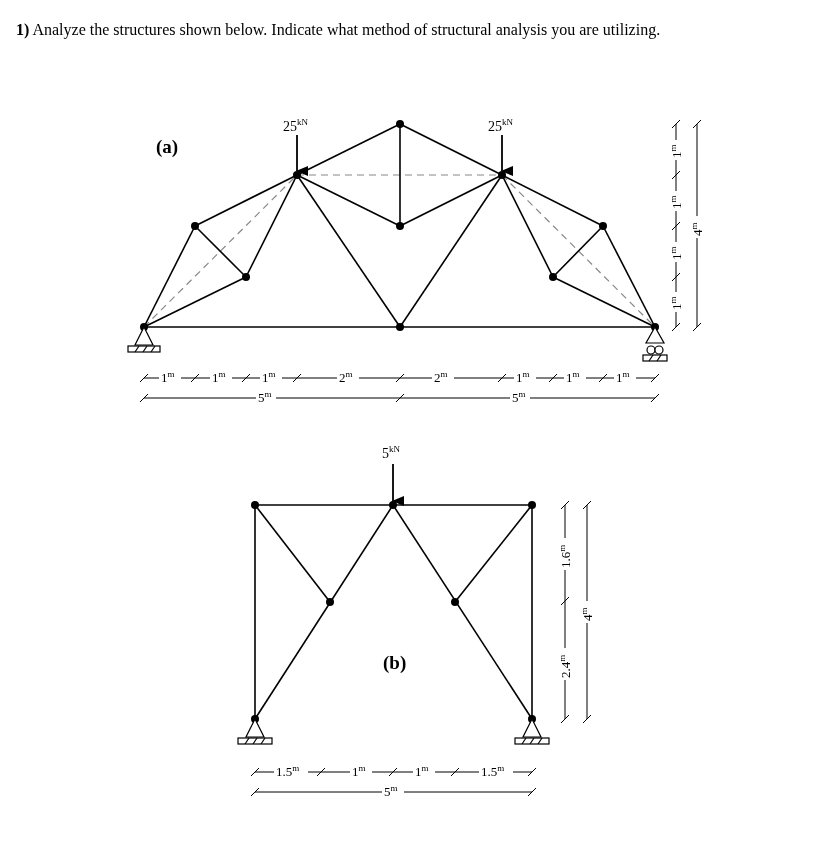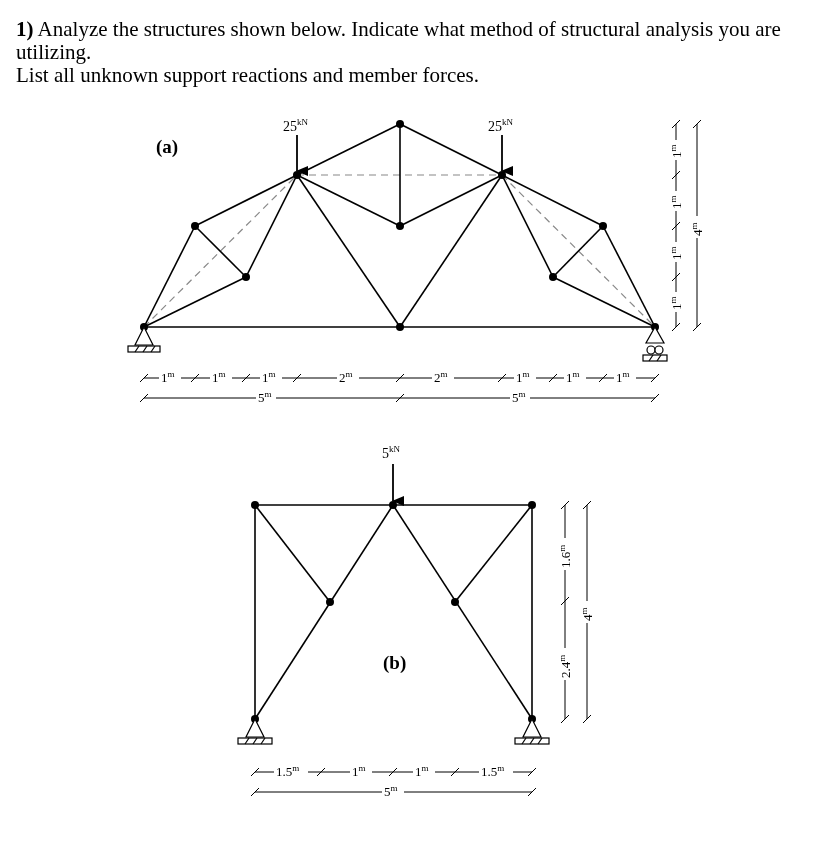--- a/index.html
+++ b/index.html
@@ -1,30 +1,29 @@
 <!DOCTYPE html>
 <html><head>
 <meta charset="utf-8">
 <style>
   html, body { margin: 0; padding: 0; background: #ffffff; }
   body { width: 827px; height: 851px; position: relative; overflow: hidden; font-family: "Liberation Serif", serif; color: #000; }
-  .question { position: absolute; left: 16px; top: 18px; width: 805px; font-size: 21px; line-height: 23px; }
+  .question { position: absolute; left: 16px; top: 18px; width: 805px; font-size: 16px; line-height: 23px; }
   .question .num { font-weight: bold; }
   svg.fig { position: absolute; left: 0; top: 0; }
   .lbl { font-family: "Liberation Serif", serif; fill: #000; }
   .sup { font-size: 9px; }
   .bold { font-weight: bold; }
 </style>
 </head>
 <body>
 
 <div class="question">
   <span class="num">1)</span>
   <span>Analyze the structures shown below. Indicate what method of structural analysis you are utilizing.</span><br>
-  <span>List all unknown support reactions and member forces.</span>
 </div>
 
 <svg class="fig" width="827" height="851" viewBox="0 0 827 851" xmlns="http://www.w3.org/2000/svg">
   <defs>
     <marker id="arrowhead" markerWidth="10" markerHeight="12" refX="5" refY="11" orient="auto" markerUnits="userSpaceOnUse">
       <path d="M0,0 L10,0 L5,12 Z" fill="#000"></path>
     </marker>
   </defs>
 
   <g>

